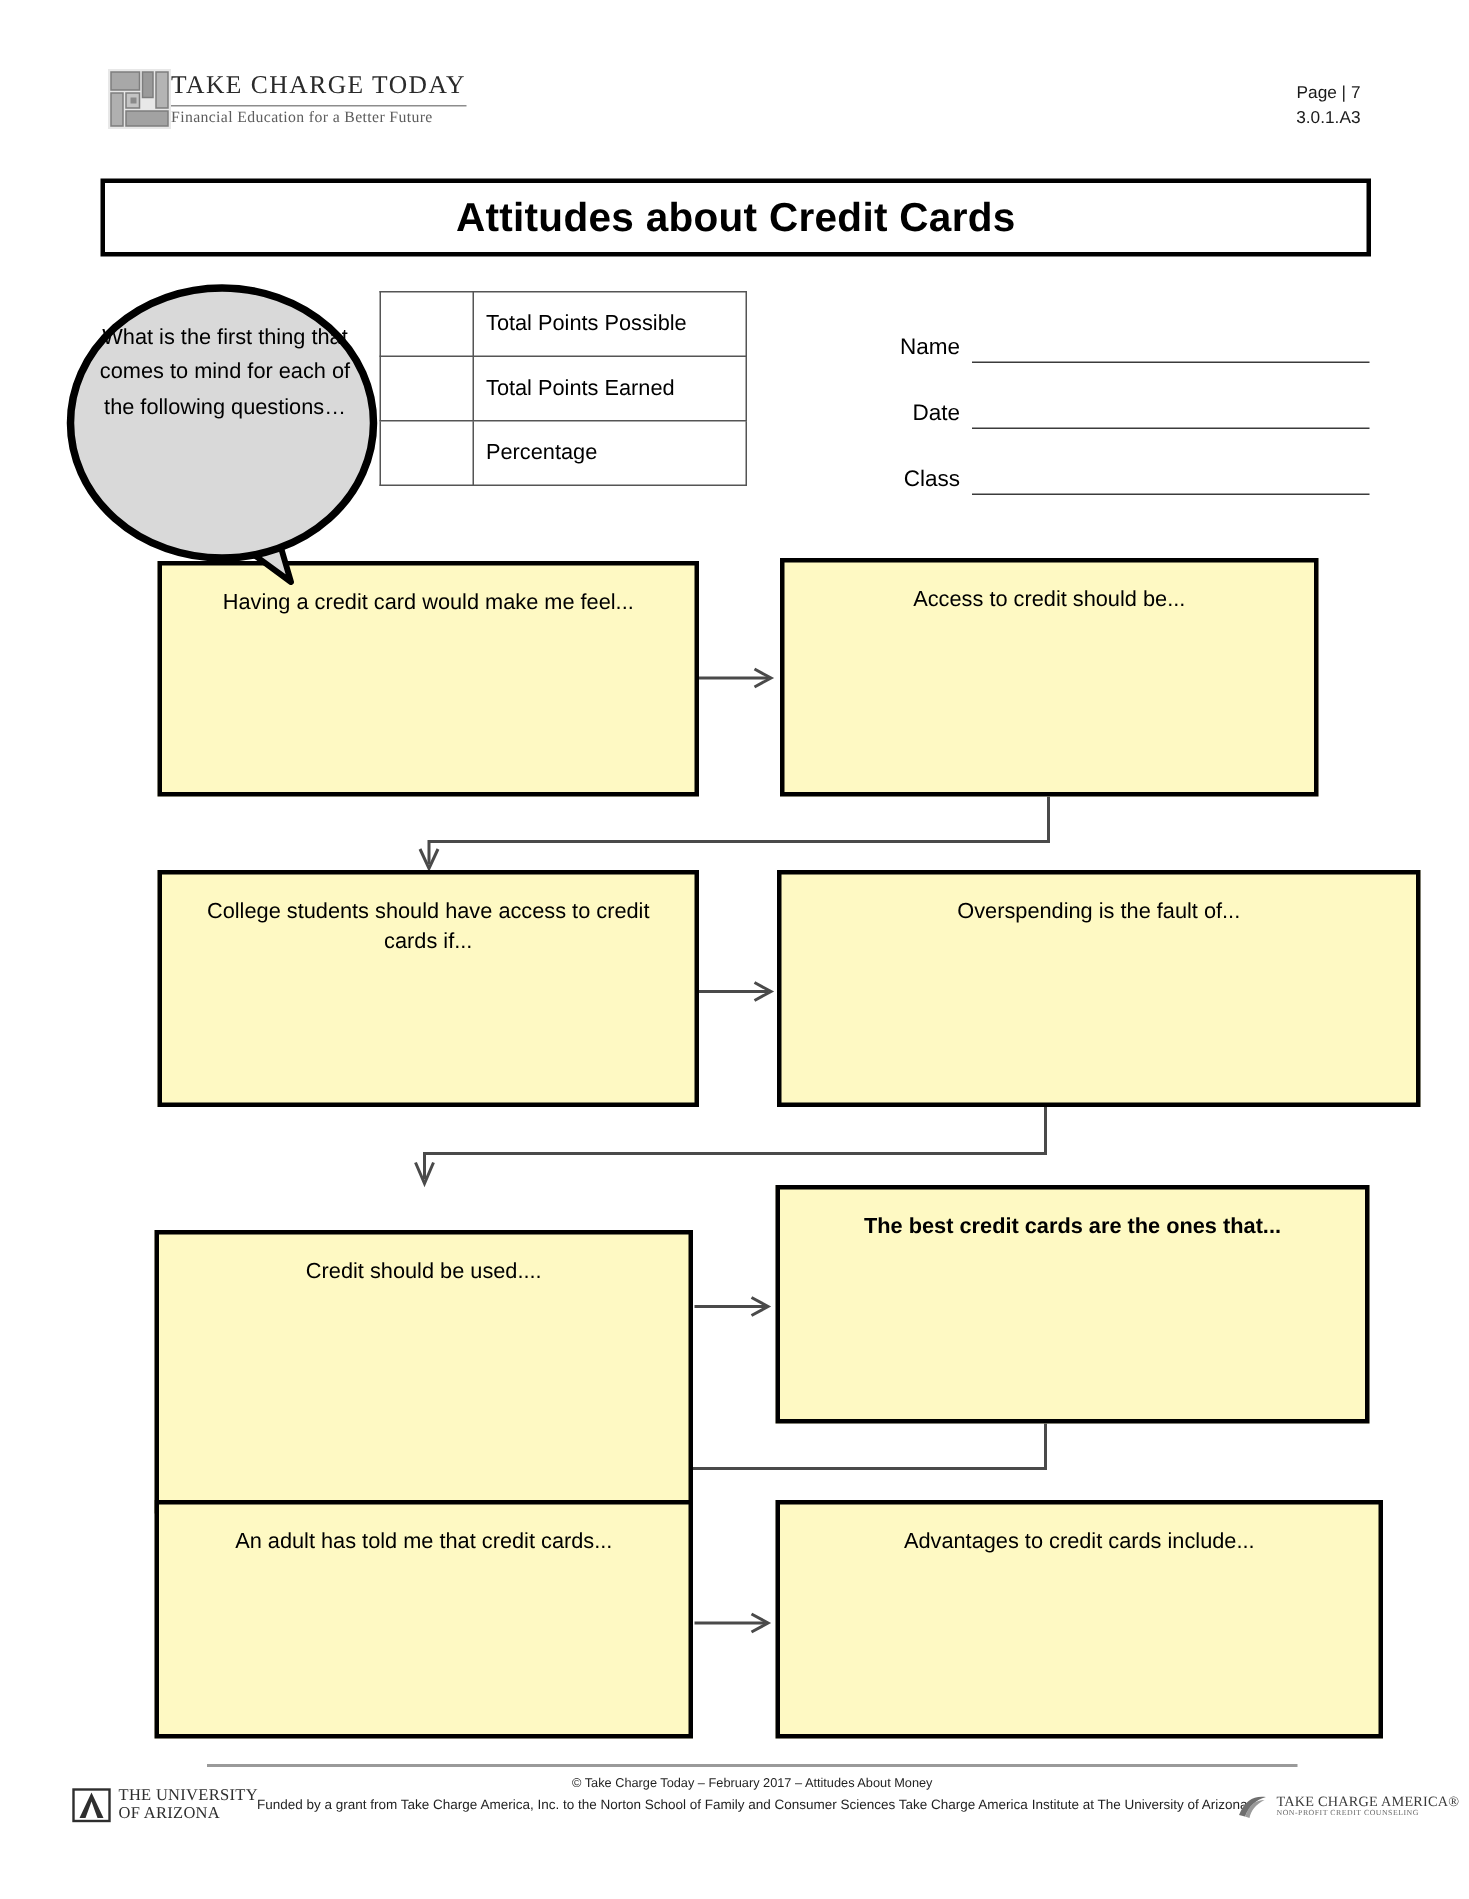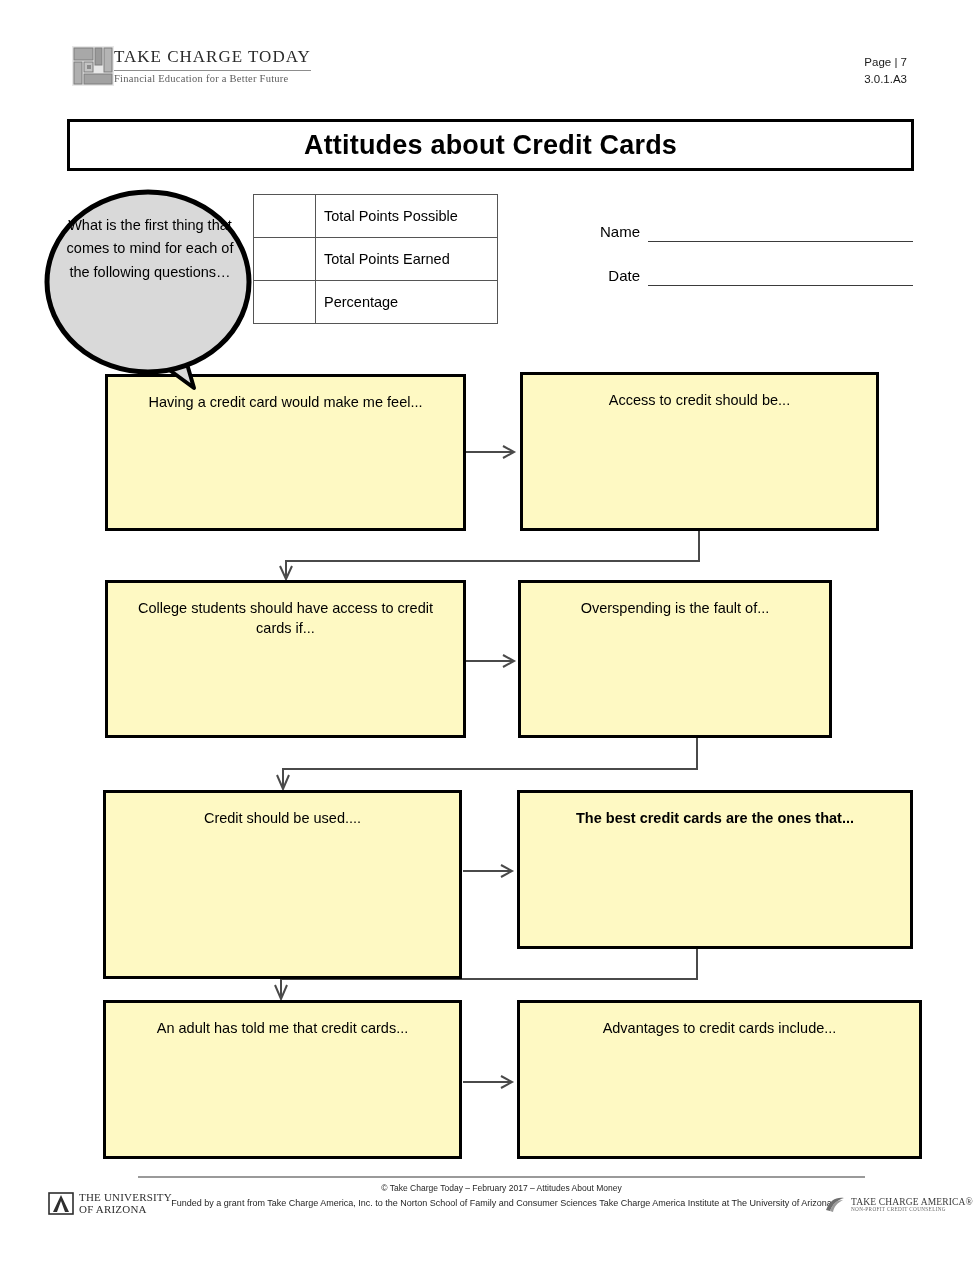--- a/index.html
+++ b/index.html
@@ -176,20 +176,24 @@
 
 <div class="fields">
   <div class="field-row">
     <div class="field-label">Name</div>
     <div class="field-line"></div>
   </div>
   <div class="field-row">
     <div class="field-label">Date</div>
     <div class="field-line"></div>
   </div>
+  <div class="field-row">
+    <div class="field-label">Class</div>
+    <div class="field-line"></div>
+  </div>
 </div>
 
 <svg class="flow-svg">
   <g stroke="#4a4a4a" stroke-width="2" fill="none">
 
     <path d="M466,452 L512,452"></path>
     <path d="M503,446 L514,452 L503,458"></path>
 
     <path d="M699,531 L699,561 L286,561 L286,576"></path>
     <path d="M280,566 L286,579 L292,566"></path>
@@ -216,25 +220,25 @@
 </div>
 
 <div class="qbox" style="left:520px; top:372px; width:359px; height:159px;">
   <div class="qtext">Access to credit should be...</div>
 </div>
 
 <div class="qbox" style="left:105px; top:580px; width:361px; height:158px;">
   <div class="qtext">College students should have access to credit cards if...</div>
 </div>
 
-<div class="qbox" style="left:518px; top:580px; width:314px; height:158px;">
+<div class="qbox" style="left:518px; top:580px; width:429px; height:158px;">
   <div class="qtext">Overspending is the fault of...</div>
 </div>
 
-<div class="qbox" style="left:103px; top:790px; width:359px; height:189px;">
+<div class="qbox" style="left:103px; top:820px; width:359px; height:189px;">
   <div class="qtext">Credit should be used....</div>
 </div>
 
 <div class="qbox" style="left:517px; top:790px; width:396px; height:159px;font-weight:bold;">
   <div class="qtext">The best credit cards are the ones that...</div>
 </div>
 
 <div class="qbox" style="left:103px; top:1000px; width:359px; height:159px;">
   <div class="qtext">An adult has told me that credit cards...</div>
 </div>

